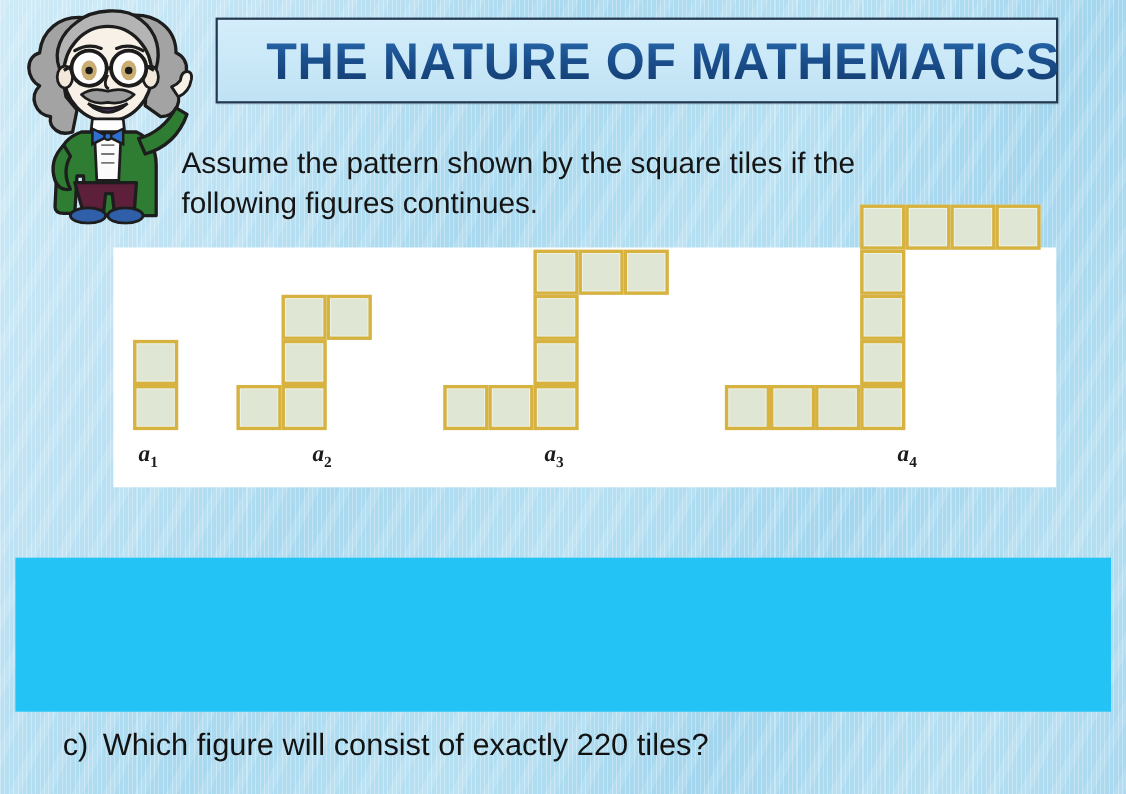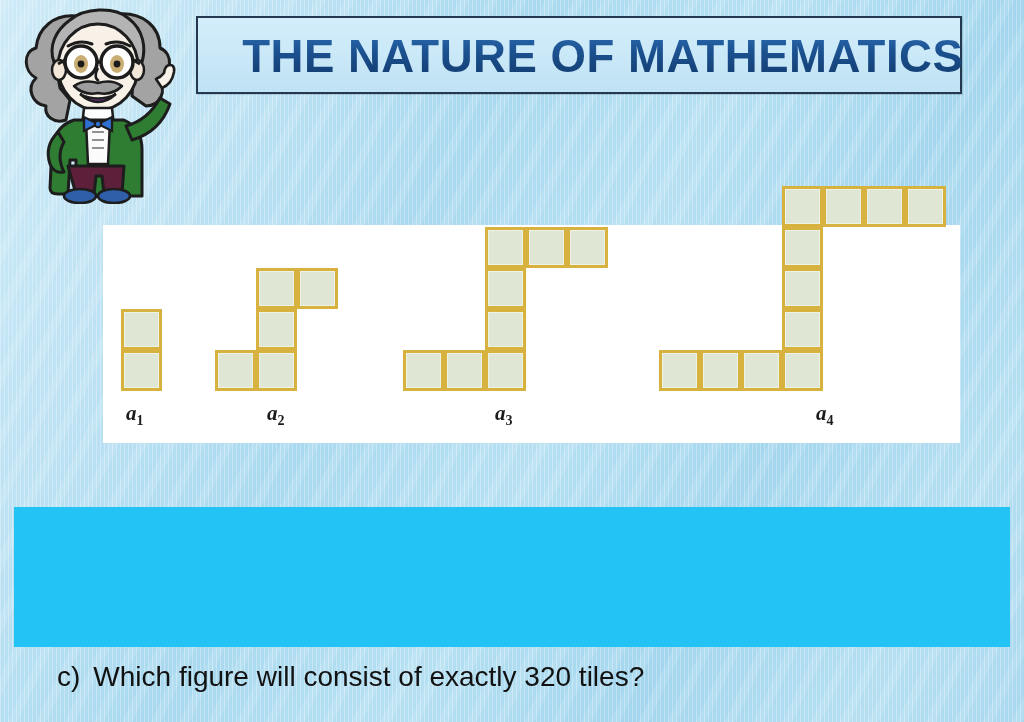--- a/index.html
+++ b/index.html
@@ -229,40 +229,42 @@
       <ellipse cx="66" cy="192" rx="16" ry="7" fill="#2f5fa8" stroke="#1d1d1d" stroke-width="2.6"></ellipse>
       <ellipse cx="100" cy="192" rx="16" ry="7" fill="#2f5fa8" stroke="#1d1d1d" stroke-width="2.6"></ellipse>
     </svg>
   </div>
 
   <div id="title-box">
     <div id="title-text">THE NATURE OF MATHEMATICS</div>
   </div>
 
   <div id="prompt">
+    <div>Assume the pattern shown by the square tiles if the</div>
+    <div>following figures continues.</div>
   </div>
 
   <div id="figure-panel">
 
     <div class="figure" style="left:18px; width:41px; height:82px;">
       <div class="tile" style="left:0px;  top:0px;"></div>
       <div class="tile" style="left:0px;  top:41px;"></div>
     </div>
     <div class="fig-label" style="left:23px;">
       <span>a</span><sub>1</sub>
     </div>
 
     <div class="figure" style="left:112px; width:123px; height:123px;">
       <div class="tile" style="left:41px;  top:0px;"></div>
       <div class="tile" style="left:82px;  top:0px;"></div>
       <div class="tile" style="left:41px;  top:41px;"></div>
       <div class="tile" style="left:0px;   top:82px;"></div>
       <div class="tile" style="left:41px;  top:82px;"></div>
     </div>
-    <div class="fig-label" style="left:164px;">
+    <div class="fig-label" style="left:181px;">
       <span>a</span><sub>2</sub>
     </div>
 
     <div class="figure" style="left:300px; width:205px; height:164px;">
       <div class="tile" style="left:82px;  top:0px;"></div>
       <div class="tile" style="left:123px; top:0px;"></div>
       <div class="tile" style="left:164px; top:0px;"></div>
       <div class="tile" style="left:82px;  top:41px;"></div>
       <div class="tile" style="left:82px;  top:82px;"></div>
       <div class="tile" style="left:0px;   top:123px;"></div>
@@ -288,16 +290,16 @@
     </div>
     <div class="fig-label" style="left:693px;margin-left:20px;">
       <span>a</span><sub>4</sub>
     </div>
 
   </div>
 
   <div id="answer-box"></div>
 
   <div id="question-c">
-    <span class="q-letter">c)</span><span>Which figure will consist of exactly 320 tiles?</span>
+    <span class="q-letter">c)</span><span>Which figure will consist of exactly 220 tiles?</span>
   </div>
 
 </div>
 
 </body></html>

